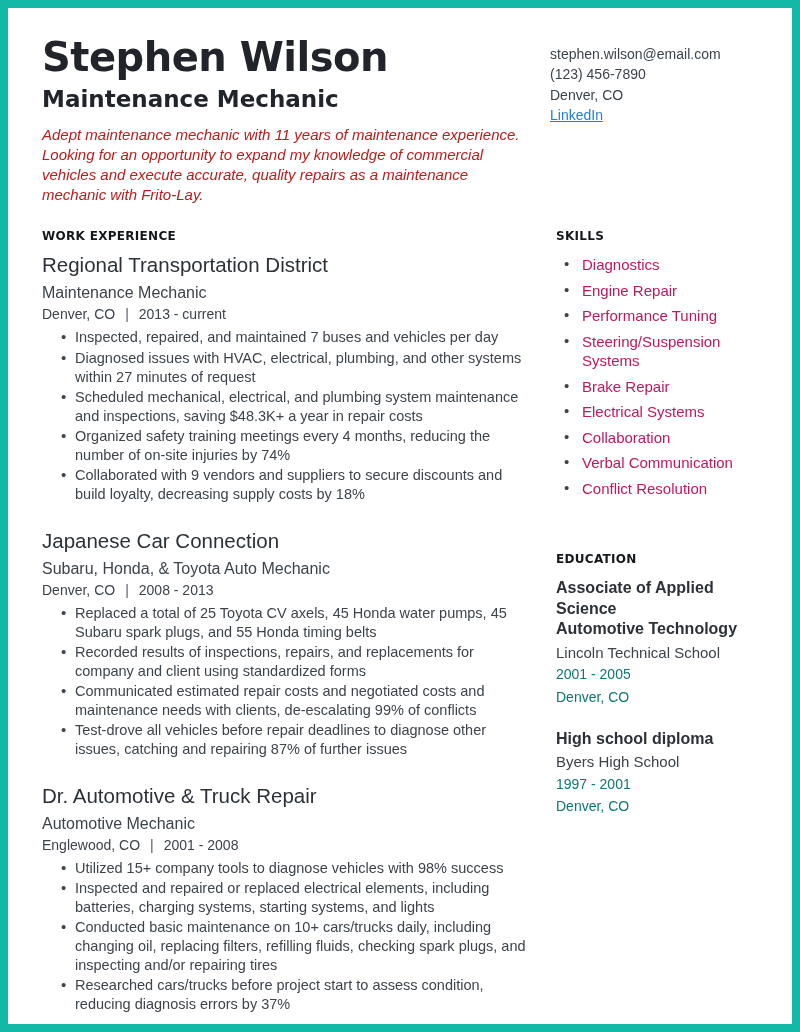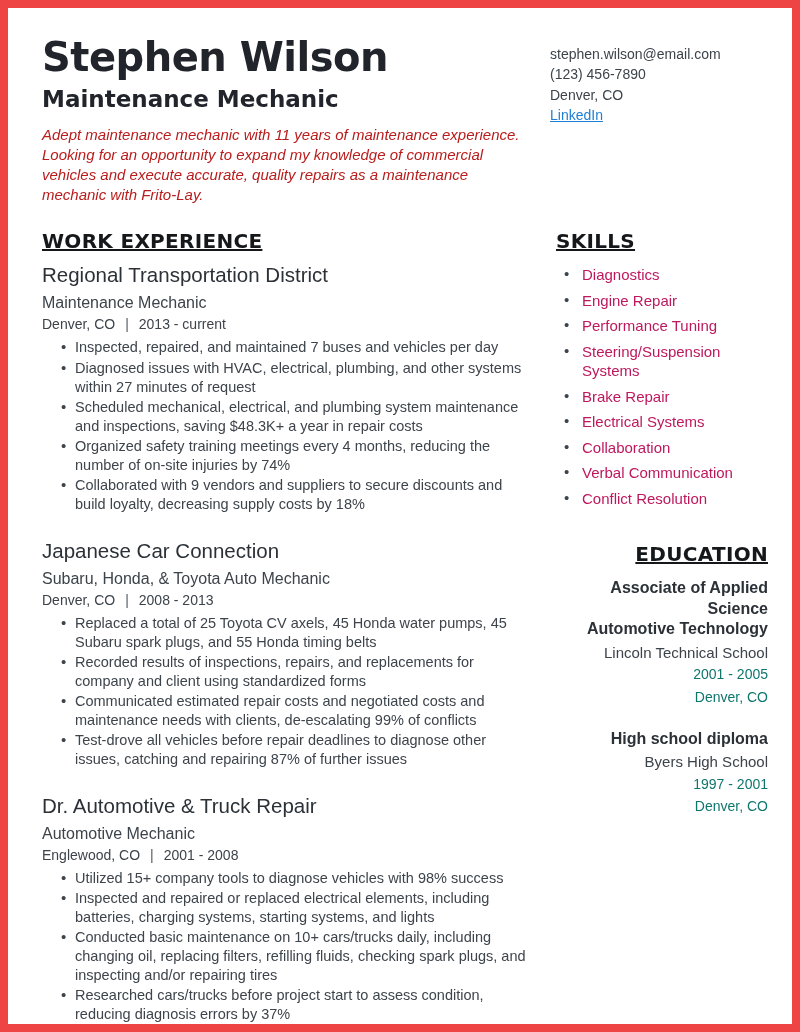--- a/index.html
+++ b/index.html
@@ -2,21 +2,21 @@
 <html><head>
 <meta charset="utf-8">
 <style>
   * { margin: 0; padding: 0; box-sizing: border-box; }
   html, body { width: 800px; background: #fff; }
   body { font-family: "Liberation Sans", sans-serif; }
 
   .page {
     width: 800px;
     height: 1032px;
-    border: 8px solid #ef4444;
+    border: 8px solid #14b8a6;
     background: #fff;
     padding: 28px 24px 4px 34px;
     overflow: hidden;
   }
 
   
   .header {
     display: grid;
     grid-template-columns: 1fr 218px;
     column-gap: 24px;
@@ -59,24 +59,23 @@
   .main {
     display: grid;
     grid-template-columns: 1fr 212px;
     column-gap: 28px;
     margin-top: 24px;
   }
 
   .section-heading {
     font-family: "DejaVu Sans", sans-serif;
     font-weight: bold;
-    font-size: 20px;
+    font-size: 12px;
     letter-spacing: 0.3px;
     color: #15181b;
-    text-decoration: underline;
   }
 
   
   .job { margin-top: 10px; margin-bottom: 24px; }
   .job:last-child { margin-bottom: 0; }
   .company {
     font-size: 20.5px;
     color: #2b3137;
     margin-bottom: 7px;
   }
@@ -127,21 +126,21 @@
     margin-bottom: 6px;
   }
   ul.skills li::before {
     content: "•";
     position: absolute;
     left: 6px;
     top: -1px;
     color: #3d444b;
   }
 
-  .education-section { margin-top: 34px; text-align: right; }
+  .education-section { margin-top: 54px; }
   .edu-entry { margin-top: 12px; margin-bottom: 22px; }
   .degree {
     font-size: 16px;
     font-weight: bold;
     color: #2b3137;
     line-height: 1.28;
   }
   .school {
     font-size: 15px;
     color: #3c434a;

